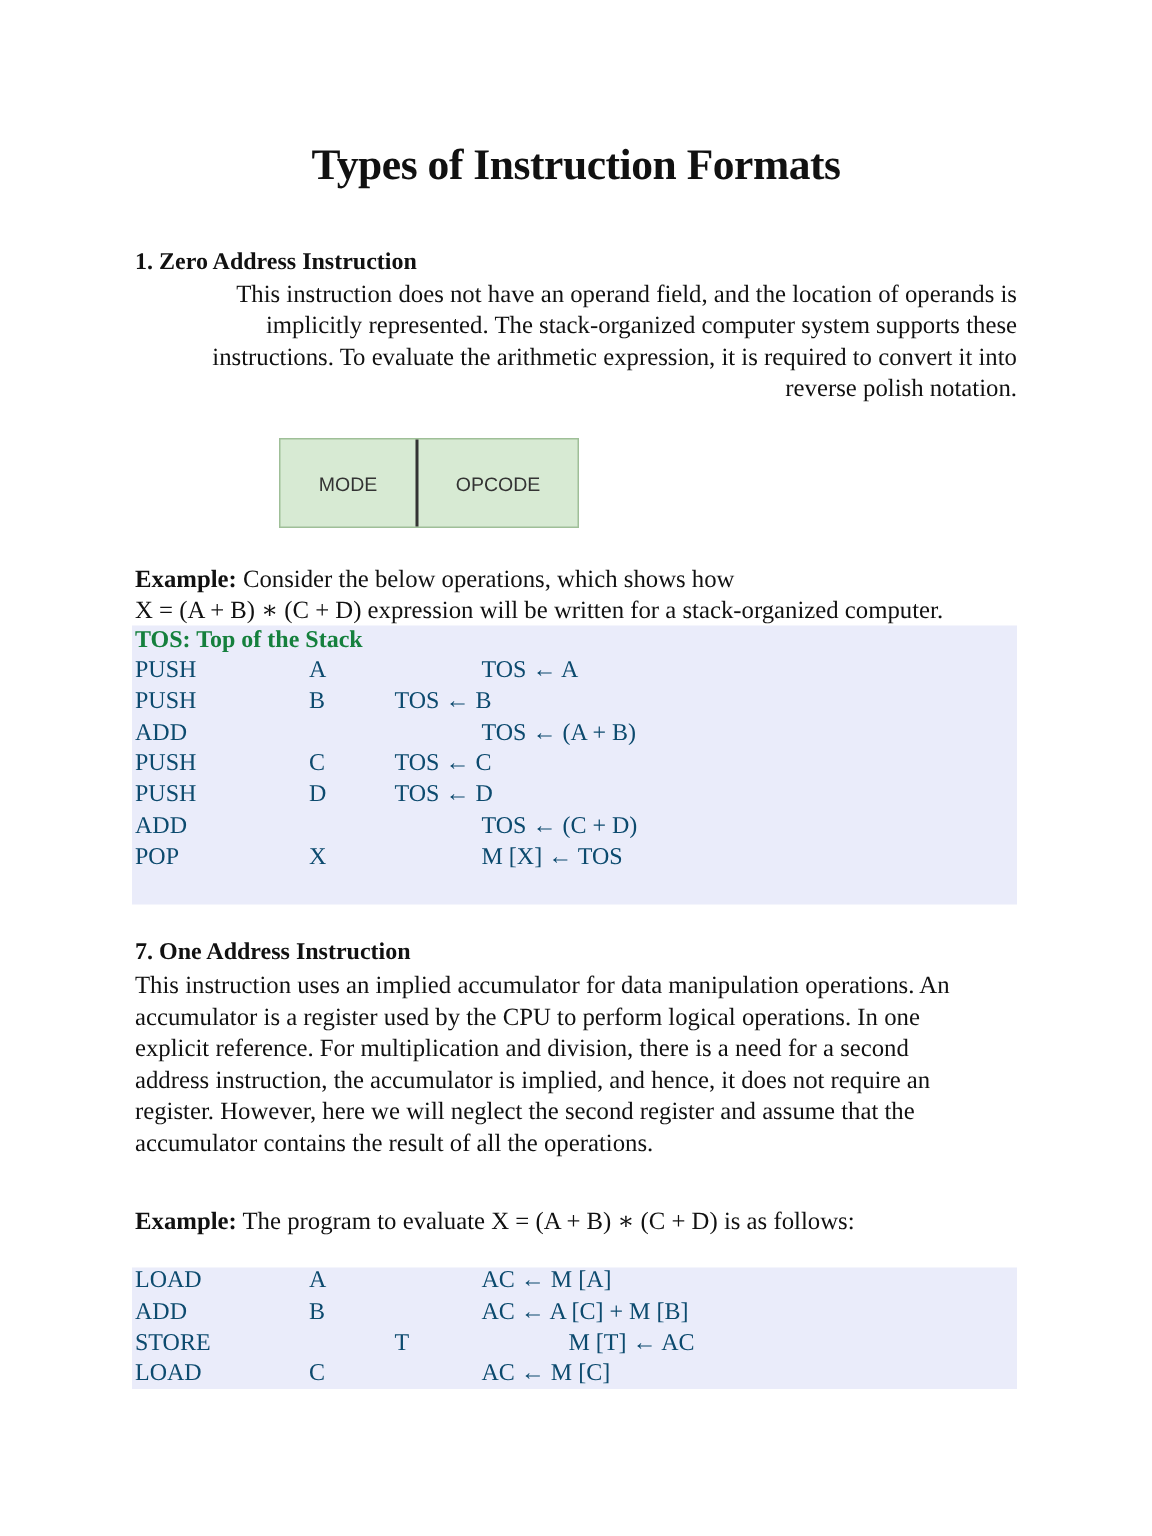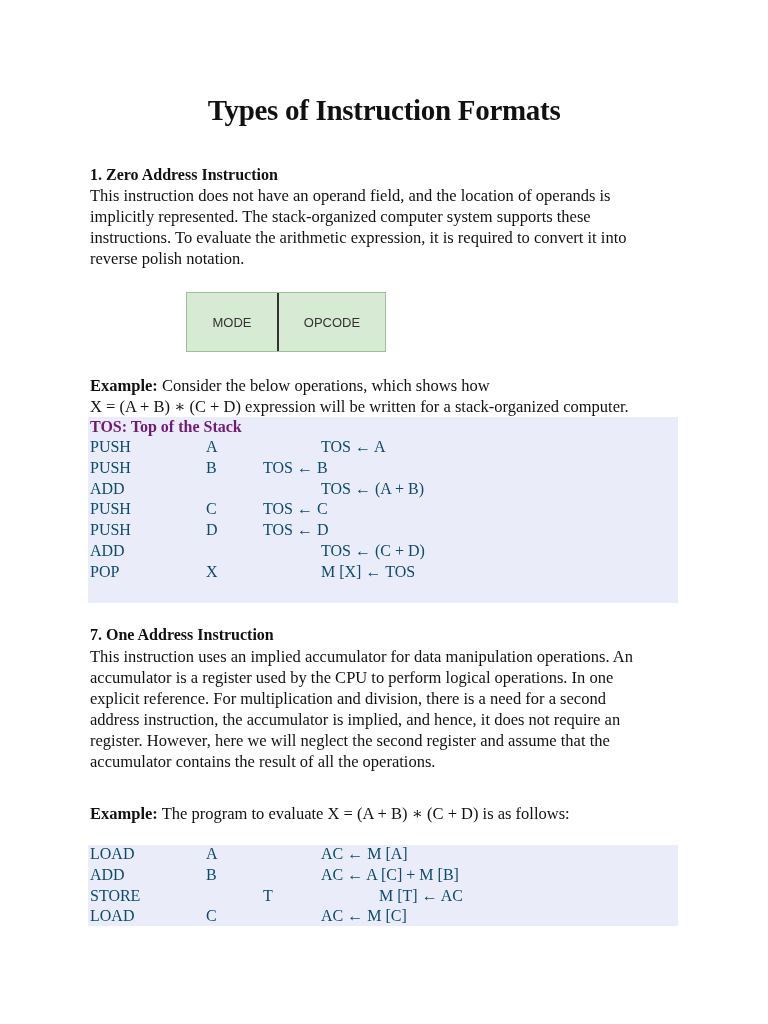--- a/index.html
+++ b/index.html
@@ -2,35 +2,35 @@
 <html><head>
 <meta charset="utf-8">
 <style>
   html, body { margin:0; padding:0; background:#ffffff; }
   body { width:768px; height:1024px; position:relative; overflow:hidden;
          font-family:"Liberation Serif", "DejaVu Serif", serif; color:#111; }
   .page { position:absolute; left:0; top:0; width:768px; height:1024px; }
   .title { position:absolute; left:0; top:94px; width:768px; text-align:center;
            font-size:29px; font-weight:bold; letter-spacing:-0.3px; }
   .sec-head { position:absolute; left:90px; font-size:16px; font-weight:bold; }
-  .para { position:absolute; left:90px; width:588px; font-size:16.5px; line-height:21px; }
+  .para { position:absolute; left:90px; width:588px; font-size:16.5px; line-height:21px;text-align:right; }
   .para.justify { text-align:justify; text-align-last:left; }
   .para p { margin:0; }
   .fmt-box { position:absolute; left:186px; top:292px; width:200px; height:60px;
              background:#d7ead3; border:1px solid #9fbf98; box-sizing:border-box; display:flex; }
   .fmt-cell { flex:0 0 auto; display:flex; align-items:center; justify-content:center;
               font-family:"Liberation Sans", "DejaVu Sans", sans-serif; font-size:13px; color:#333; }
   .fmt-cell.mode { width:90px; border-right:2px solid #333; }
   .fmt-cell.opcode { flex:1 1 auto; }
   .example-line { position:absolute; left:90px; width:600px; font-size:16.5px; line-height:21px; }
   .example-line b { font-weight:bold;margin-top:36px; }
   .code-block { position:absolute; left:88px; width:590px; background:#eaecfa; }
   .code-row { position:relative; height:20.8px; font-weight:normal; color:#0c4a6e; font-size:16px; }
   .code-row span { position:absolute; top:0; white-space:nowrap; }
-  .tos-head { position:absolute; left:90px; top:418px; font-weight:bold; color:#701a75; font-size:16px; }
+  .tos-head { position:absolute; left:90px; top:418px; font-weight:bold; color:#15803d; font-size:16px; }
 </style>
 </head>
 <body>
 
 <div class="page">
 
   <div class="title">Types of Instruction Formats</div>
 
   <div class="sec-head" style="top:166px;">1. Zero Address Instruction</div>
   <div class="para" style="top:185px;">

